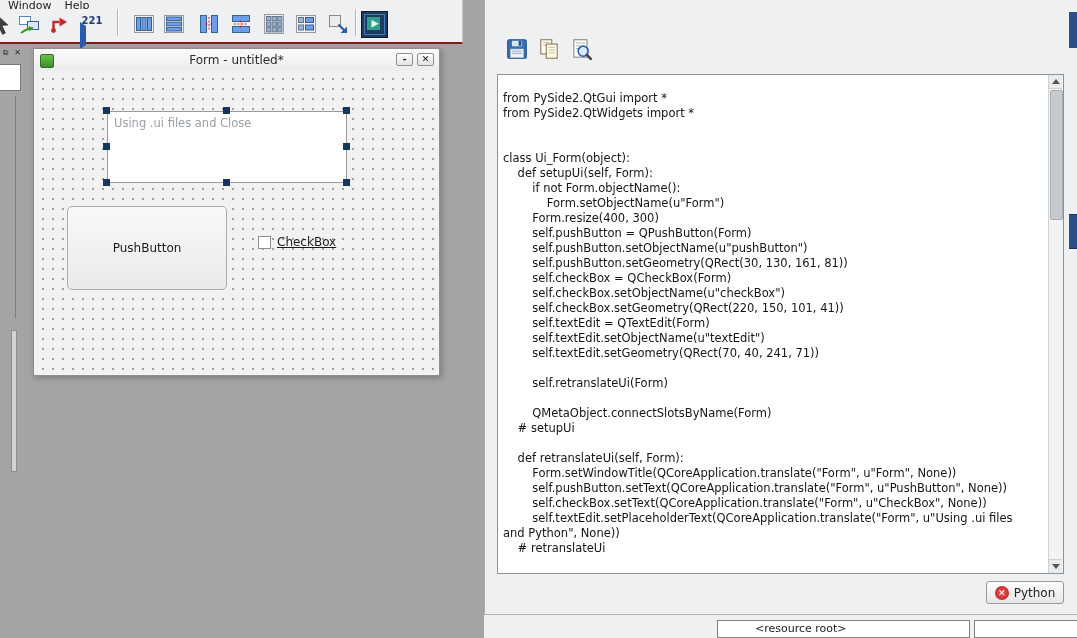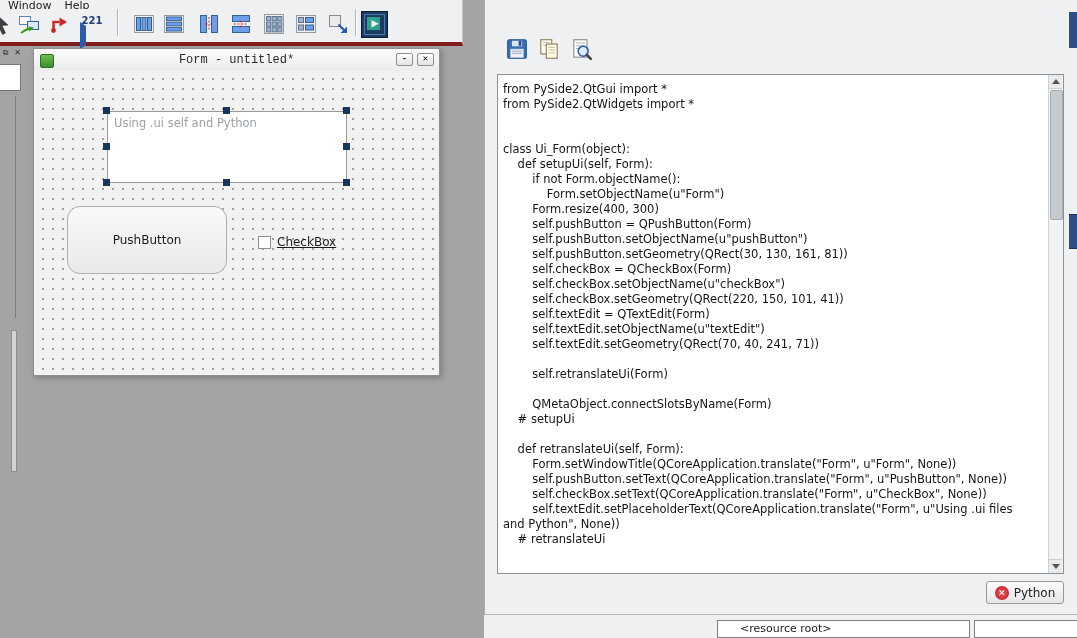--- a/index.html
+++ b/index.html
@@ -4,21 +4,21 @@
 <style>
   html,body { margin:0; padding:0; background:#808080; }
   .screen {
     position:relative; width:1077px; height:638px; overflow:hidden;
     background:#a4a4a4; font-family:"DejaVu Sans","Liberation Sans",sans-serif;
     -webkit-font-smoothing:antialiased;
   }
 
   
   .topbar { position:absolute; left:0; top:0; width:462px; height:42px;
-            background:#eff0f1; border-bottom:4px solid #7f1d1d; border-right:1px solid #c4c4c4; }
+            background:#eff0f1; border-bottom:2px solid #7f1d1d; border-right:1px solid #c4c4c4; }
   .menufrag { position:absolute; left:0; top:0; width:460px; height:9px; overflow:hidden; }
   .menufrag .mi { position:relative; top:-6px; display:inline-block; margin-left:8px;
                   font-size:11px; color:#222; text-decoration:underline; }
   .tbicon { position:absolute; top:12px; width:24px; height:24px; cursor:pointer; }
   .tbicon svg { display:block; }
   .tbsep { position:absolute; top:9px; width:1px; height:27px; background:#b4b4b4; box-shadow:1px 0 0 #ffffff; }
   .tab123 { display:block; text-align:center; margin-top:3px; font-size:10px; font-weight:bold; color:#1f3d7a; }
   .tab-arrow { width:0; height:0; margin:2px auto 0; border-top:4px solid transparent;
                border-bottom:4px solid transparent; border-left:6px solid #2a5caa; }
 
@@ -28,52 +28,52 @@
   .search-frag { position:absolute; left:0; top:64px; width:20px; height:25px;
                  background:#fff; border:1px solid #777; border-left:none; }
   .vline-frag { position:absolute; left:15px; top:96px; width:1px; height:222px; background:#7d7d7d; }
   .scroll-frag { position:absolute; left:11px; top:330px; width:4px; height:140px;
                  background:#d3d3d3; border:1px solid #8f8f8f; }
 
   
   .form-window { position:absolute; left:33px; top:48px; width:405px; height:326px;
                  background:#f2f2f2; border:1px solid #8f8f8f; box-shadow:2px 2px 6px rgba(0,0,0,.25); }
   .fw-titlebar { position:relative; height:22px; background:linear-gradient(#fbfbfb,#ececec);
-                 border-bottom:1px solid #cfcfcf; display:flex; align-items:center;font-family:Liberation Mono, monospace; }
+                 border-bottom:1px solid #cfcfcf; display:flex; align-items:center; }
   .fw-icon { position:absolute; left:6px; top:5px; width:12px; height:12px; border-radius:2px;
              background:linear-gradient(#6cc24a,#3c8c2f); border:1px solid #2f6e25; }
   .fw-title { flex:1; text-align:center; font-size:12px; color:#2b2b2b; }
   .fw-btn { position:absolute; top:4px; width:17px; height:13px; box-sizing:border-box;
             border:1px solid #8f8f8f; border-radius:2px; background:linear-gradient(#ffffff,#e2e2e2);
             font-size:9px; line-height:11px; text-align:center; font-weight:bold; color:#111; cursor:pointer; }
   .fw-min { right:26px; }
   .fw-close { right:5px; }
   .fw-body { position:absolute; left:0; right:0; top:22px; bottom:0; background-color:#f2f2f2;
              background-image:radial-gradient(#a0a0a0 1px, transparent 1.3px);
              background-size:10px 10px; background-position:4px 3px; }
   .textedit { position:absolute; left:73px; top:40px; width:240px; height:72px;
               background:#fff; border:1px solid #999; box-sizing:border-box; }
   .placeholder { position:absolute; left:6px; top:4px; font-size:11.5px; color:#9aa0a6; }
   .handle { position:absolute; width:7px; height:7px; background:#17365d; }
-  .pushbutton { position:absolute; left:33px; top:135px; width:160px; height:68px;
-                background:linear-gradient(#f9f9f9,#eaeaea); border:1px solid #adadad; border-radius:13px;
+  .pushbutton { position:absolute; left:33px; top:135px; width:160px; height:84px;
+                background:linear-gradient(#f9f9f9,#eaeaea); border:1px solid #adadad; border-radius:5px;
                 display:flex; align-items:center; justify-content:center; font-size:12px; color:#1b1b1b;
                 box-sizing:border-box; }
   .checkbox-widget { position:absolute; left:224px; top:164px; display:flex; align-items:center; gap:6px; }
   .cb-box { width:13px; height:13px; background:#fff; border:1px solid #8f8f8f; box-sizing:border-box; }
   .cb-label { font-size:12px; color:#1b1b1b;text-decoration:underline; }
 
   
   .code-dialog { position:absolute; left:484px; top:0; width:593px; height:615px;
                  background:#eff0f1; border-left:1px solid #a8a8a8; border-bottom:1px solid #b6b6b6;
                  box-sizing:border-box; }
   .dlg-icon { position:absolute; top:37px; width:24px; height:24px; cursor:pointer; }
   .code-area { position:absolute; left:12px; top:74px; width:567px; height:500px;
                background:#fff; border:1px solid #8a9199; box-sizing:border-box; overflow:hidden; }
-  .code-area pre { margin:0; padding:7px 18px 3px 5px; font-family:"DejaVu Sans","Liberation Sans",sans-serif;
+  .code-area pre { margin:0; padding:16px 18px 3px 5px; font-family:"DejaVu Sans","Liberation Sans",sans-serif;
                    font-size:11.5px; line-height:15px; color:#151515; white-space:pre; }
   .vscroll { position:absolute; top:0; right:0; bottom:0; width:14px;
              background:#f2f3f4; border-left:1px solid #cfd3d6; }
   .sb-btn { position:absolute; left:0; width:13px; height:13px; display:flex; align-items:center;
             justify-content:center; background:#e9eaec; cursor:pointer; }
   .sb-up { top:0; border-bottom:1px solid #d0d0d0; }
   .sb-down { bottom:0; border-top:1px solid #d0d0d0; }
   .tri-up { width:0; height:0; border-left:4px solid transparent; border-right:4px solid transparent;
             border-bottom:5px solid #555; }
   .tri-down { width:0; height:0; border-left:4px solid transparent; border-right:4px solid transparent;
@@ -84,21 +84,21 @@
                display:flex; align-items:center; justify-content:center; gap:5px;
                background:linear-gradient(#fdfdfd,#e6e6e6); border:1px solid #999; border-radius:3px;
                font-family:inherit; font-size:12px; color:#222; cursor:pointer; }
   .close-ico { width:14px; height:14px; border-radius:50%; background:radial-gradient(#e35d5d,#bf161d);
                color:#fff; font-size:9px; line-height:14px; text-align:center; font-weight:bold; }
 
   
   .bottom-strip { position:absolute; left:484px; top:615px; width:593px; height:23px; background:#eff0f1; }
   .res-box { position:absolute; left:717px; top:620px; width:253px; height:18px; background:#fff;
              border:1px solid #7f7f7f; box-sizing:border-box; }
-  .res-root { font-size:11px; color:#222; line-height:16px; padding-left:22px; cursor:default; }
+  .res-root { font-size:11px; color:#222; line-height:16px; padding-left:37px; cursor:default; }
   .res-box2 { position:absolute; left:974px; top:620px; width:103px; height:18px; background:#fff;
               border:1px solid #7f7f7f; border-right:none; box-sizing:border-box; }
 
   
   .frag-a { position:absolute; left:1069px; top:12px; width:8px; height:36px; background:#2b4f86; }
   .frag-b { position:absolute; left:1069px; top:214px; width:8px; height:33px; background:#2b4f86;
             border-top:1px solid #1c3557; border-bottom:1px solid #1c3557; }
   .mdi-top { position:absolute; left:462px; top:0; width:22px; height:43px; background:#a4a4a4; }
 </style>
 </head>
@@ -236,21 +236,21 @@
   <div class="form-window">
     <div class="fw-titlebar">
       <span class="fw-icon"></span>
       <span class="fw-title">Form - untitled*</span>
       <span class="fw-btn fw-min">-</span>
       <span class="fw-btn fw-close">✕</span>
     </div>
     <div class="fw-body">
 
       <div class="textedit">
-        <span class="placeholder">Using .ui self and Python</span>
+        <span class="placeholder">Using .ui files and Close</span>
       </div>
       <div class="handle" style="left:69px; top:36px;"></div>
       <div class="handle" style="left:189px; top:36px;"></div>
       <div class="handle" style="left:309px; top:36px;"></div>
       <div class="handle" style="left:69px; top:72px;"></div>
       <div class="handle" style="left:309px; top:72px;"></div>
       <div class="handle" style="left:69px; top:108px;"></div>
       <div class="handle" style="left:189px; top:108px;"></div>
       <div class="handle" style="left:309px; top:108px;"></div>
 

